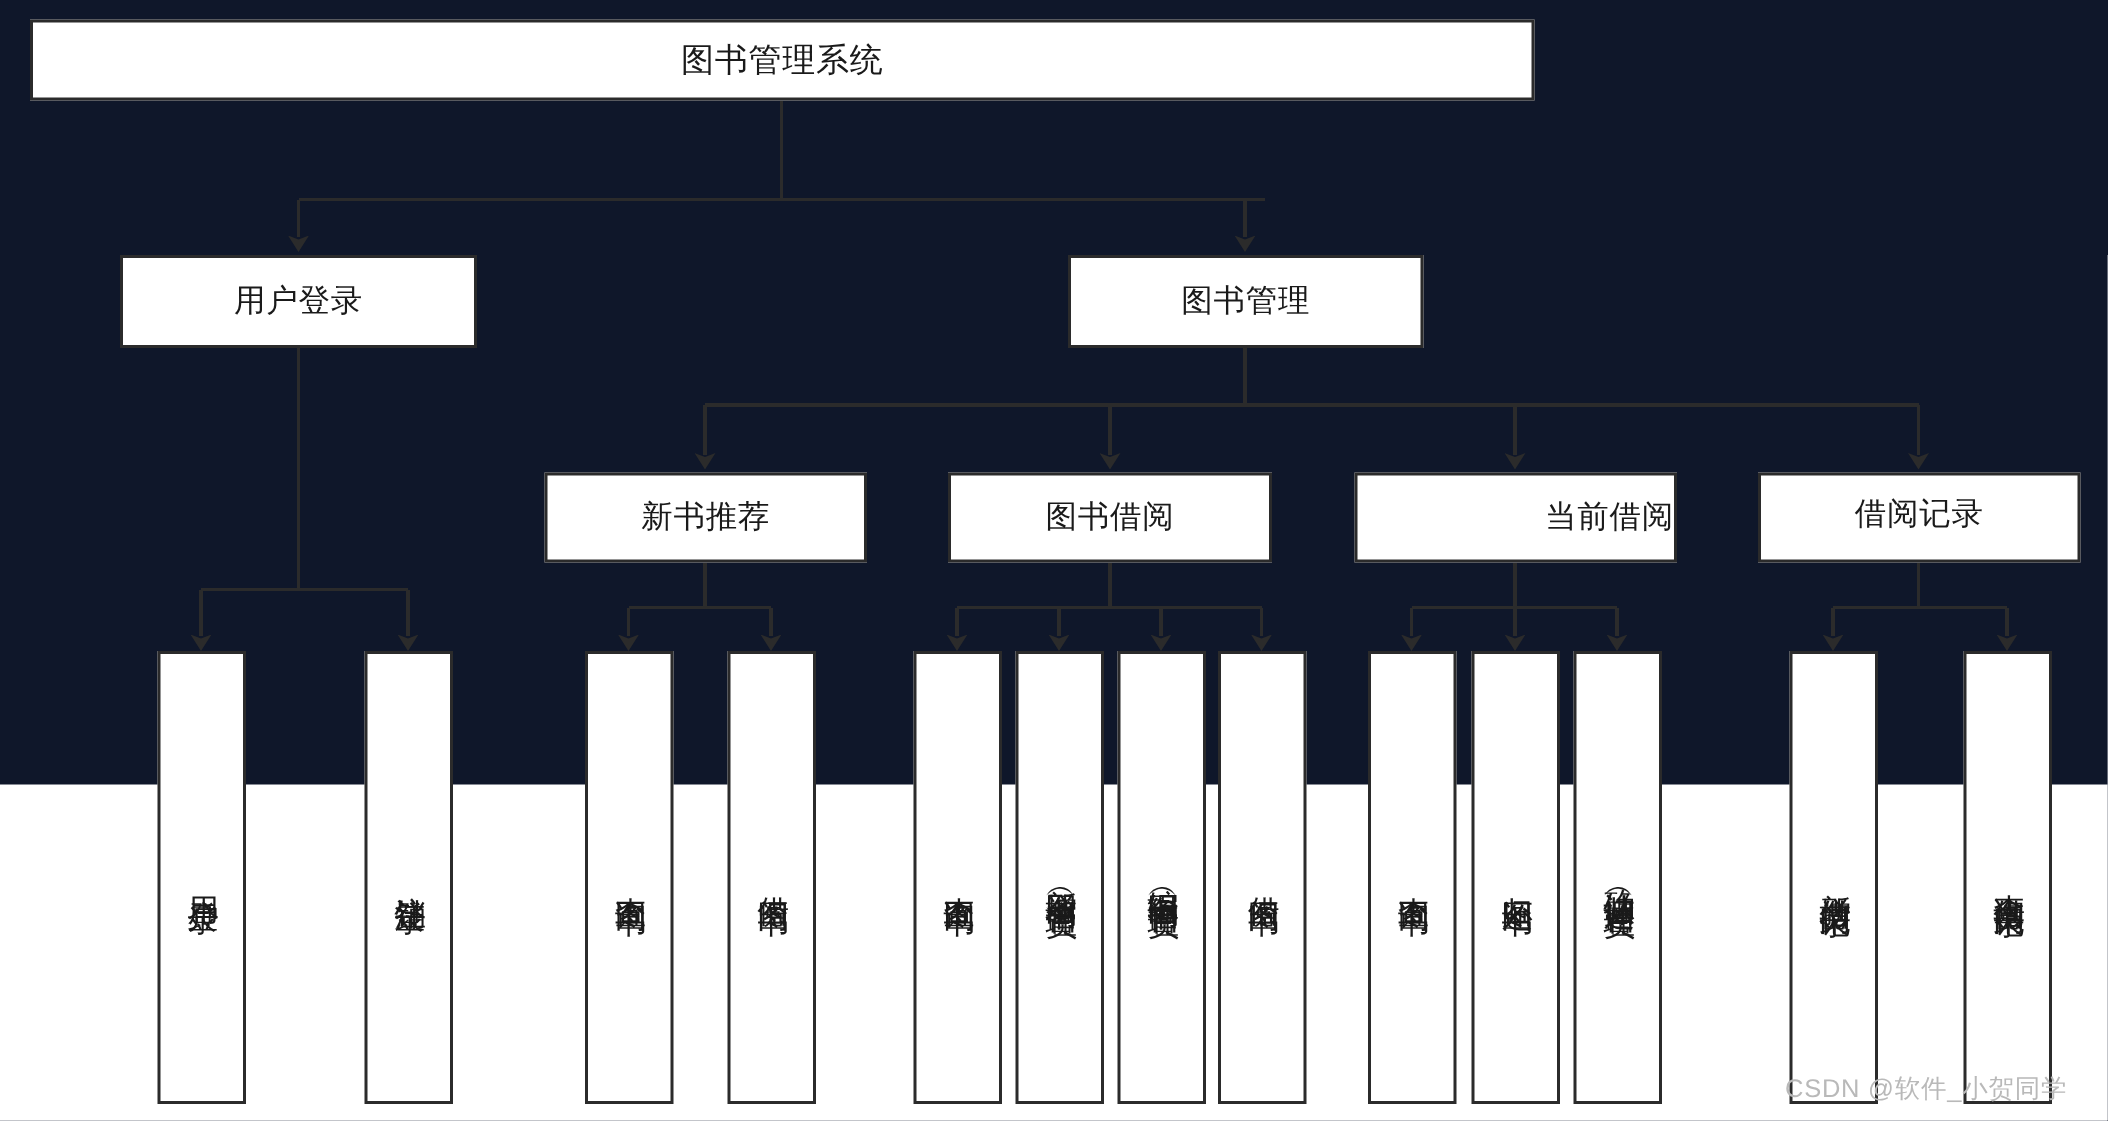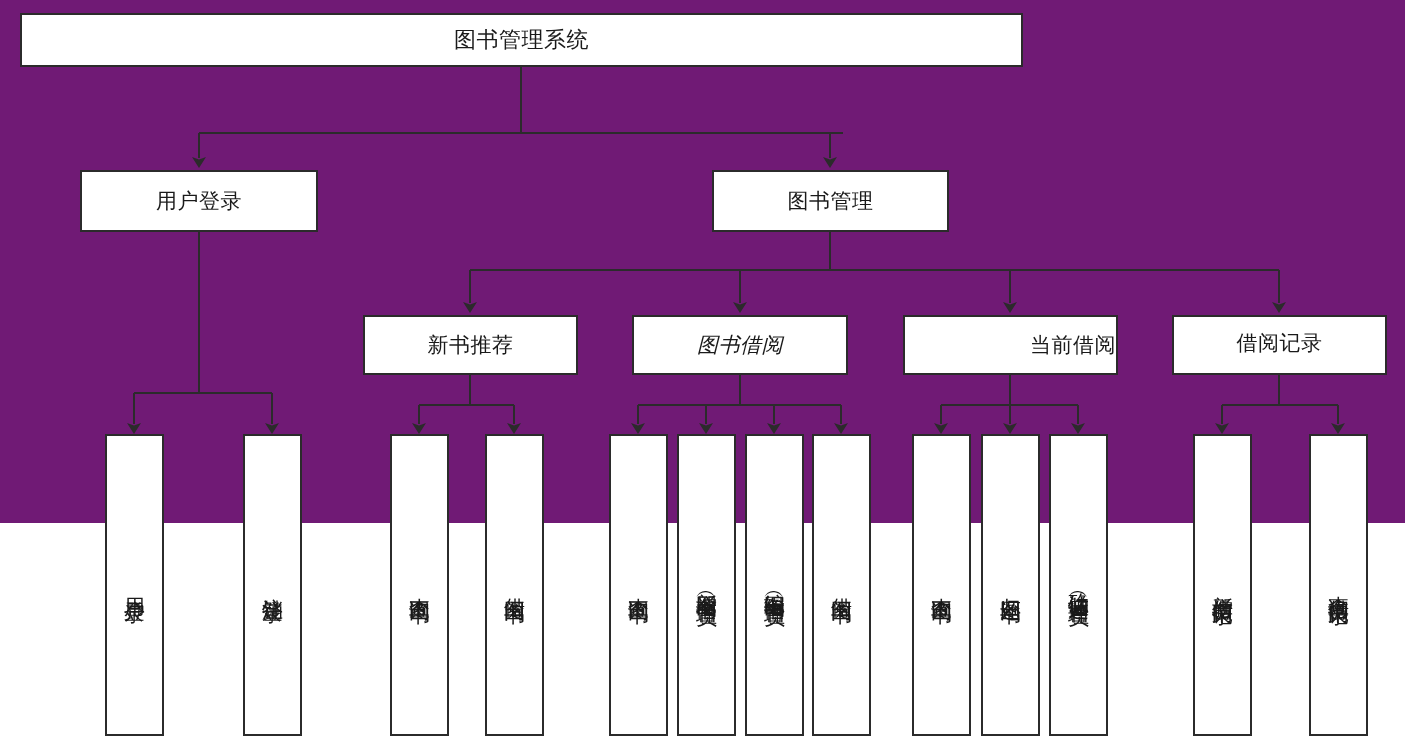--- a/index.html
+++ b/index.html
@@ -11,21 +11,21 @@
   body {
     width: 1405px;
     height: 747px;
     font-family: "Liberation Sans", "DejaVu Sans", sans-serif;
     overflow: hidden;
   }
   #diagram-root {
     position: relative;
     width: 1405px;
     height: 523px;
-    background: #701a75;
+    background: #0f172a;
   }
   svg.diagram-svg {
     position: absolute;
     left: 0;
     top: 0;
     width: 1405px;
     height: 747px;
     display: block;
   }
   .node-box {
@@ -141,21 +141,21 @@
   </div>
 
   <div class="node-box node-h" style="left:712px; top:170px; width:237px; height:62px;">
     <span class="node-label">图书管理</span>
   </div>
 
   <div class="node-box node-h" style="left:363px; top:315px; width:215px; height:60px;">
     <span class="node-label">新书推荐</span>
   </div>
 
-  <div class="node-box node-h" style="left:632px; top:315px; width:216px; height:60px;font-style:italic;">
+  <div class="node-box node-h" style="left:632px; top:315px; width:216px; height:60px;">
     <span class="node-label">图书借阅</span>
   </div>
 
   <div class="node-box node-h" style="left:903px; top:315px; width:215px; height:60px;justify-content:flex-end;">
     <span class="node-label">当前借阅</span>
   </div>
 
   <div class="node-box node-h" style="left:1172px; top:315px; width:215px; height:60px;font-family:Liberation Mono, monospace;">
     <span class="node-label">借阅记录</span>
   </div>
@@ -205,14 +205,15 @@
   </div>
 
   <div class="node-box node-v" style="left:1193px; top:434px; width:59px; height:302px;">
     <span class="node-label">新增借阅记录</span>
   </div>
 
   <div class="node-box node-v" style="left:1309px; top:434px; width:59px; height:302px;">
     <span class="node-label">查询借阅记录</span>
   </div>
 
+  <div class="watermark">CSDN @软件_小贺同学</div>
 
 </div>
 
 </body></html>

